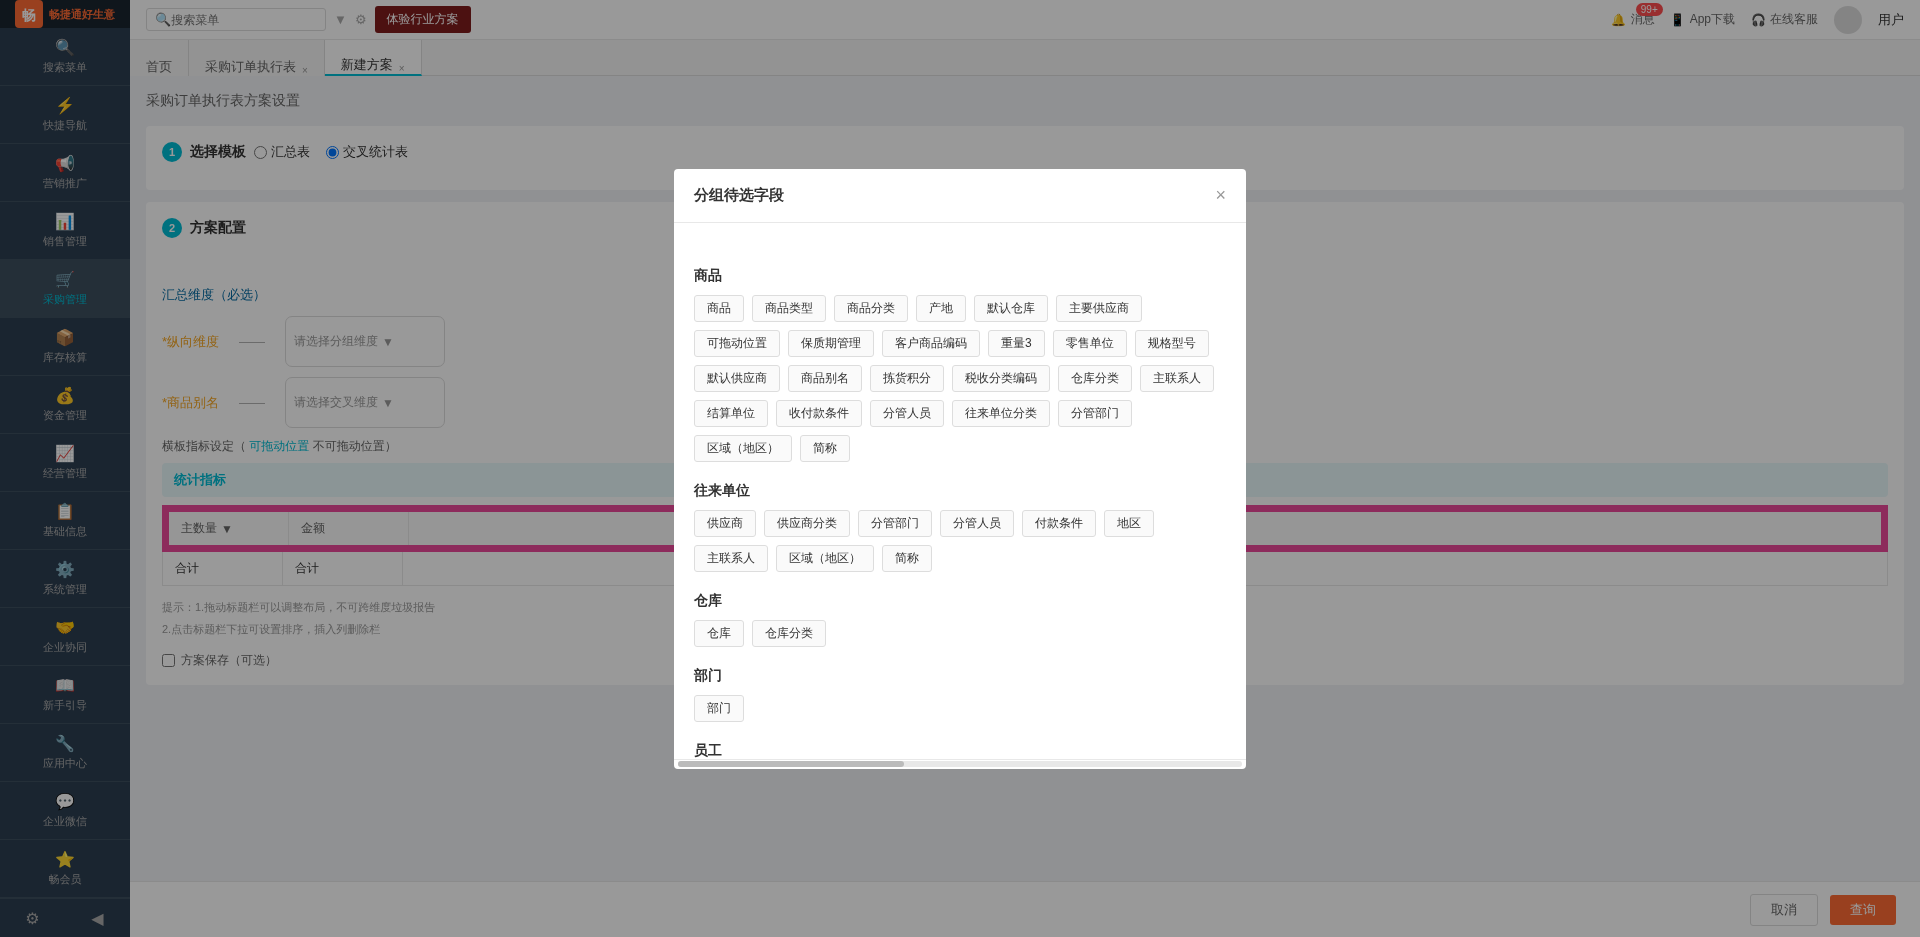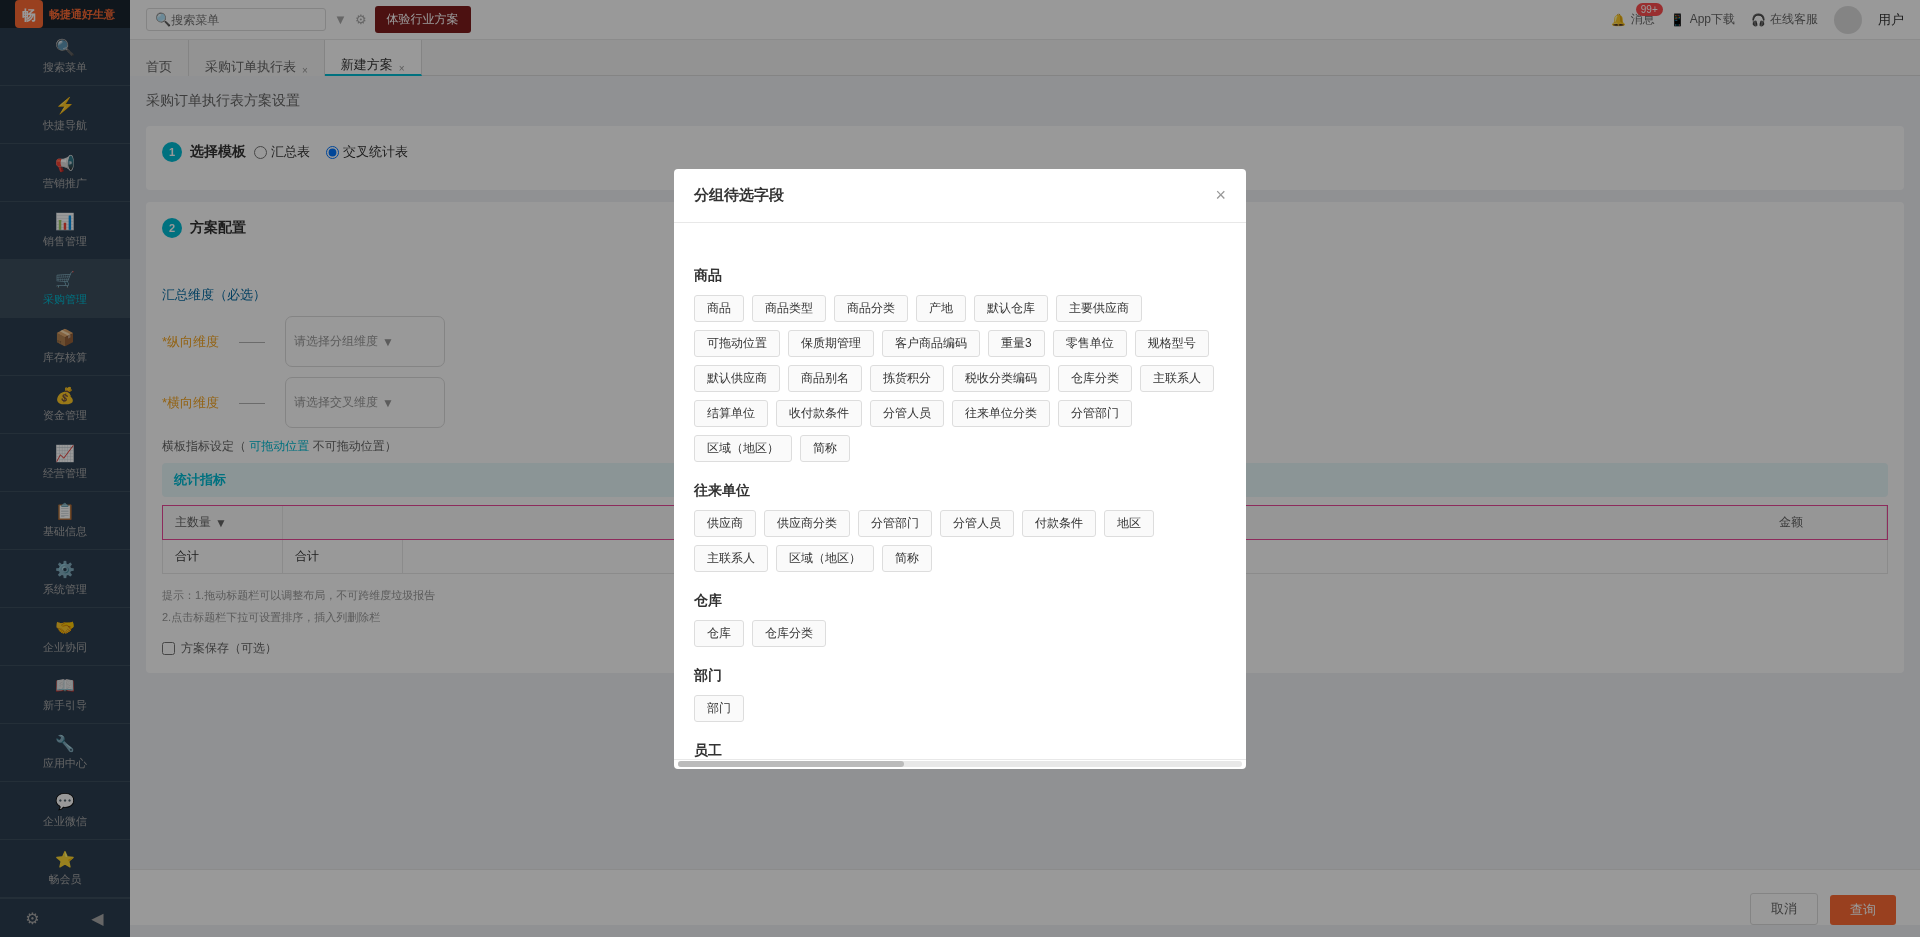--- a/index.html
+++ b/index.html
@@ -42,34 +42,34 @@
     .section-header { display: flex; align-items: center; gap: 8px; margin-bottom: 12px; }
     .step-badge { background: #00bcd4; color: white; width: 20px; height: 20px; border-radius: 50%; display: flex; align-items: center; justify-content: center; font-size: 11px; font-weight: bold; }
     .section-title { font-size: 14px; font-weight: bold; color: #333; }
     .radio-group { display: flex; align-items: center; gap: 16px; }
     .radio-item { display: flex; align-items: center; gap: 4px; cursor: pointer; font-size: 13px; }
 
     .form-row { display: flex; align-items: center; gap: 16px; margin-bottom: 10px; }
     .form-label { color: #f5a623; font-size: 13px; white-space: nowrap; }
     .select-box { border: 1px solid #ddd; border-radius: 7px; padding: 16px 8px; font-size: 12px; color: #999; display: flex; align-items: center; gap: 4px; cursor: pointer; min-width: 160px; }
 
-    .table-header { display: flex; background: #fafafa; border: 1px solid #ec4899; justify-content: space-between; }
+    .table-header { display: flex; background: #fafafa; border: 7px solid #ec4899; }
     .th { padding: 8px 12px; font-size: 12px; color: #666; border-right: 1px solid #e8e8e8; display: flex; align-items: center; gap: 4px; }
     .table-row-data { display: flex; border: 1px solid #e8e8e8; border-top: none; }
     .td { padding: 8px 12px; font-size: 12px; border-right: 1px solid #e8e8e8; }
 
     .section-stat { background: #e8f8fb; border-radius: 4px; padding: 8px 12px; margin-bottom: 8px; font-size: 13px; color: #00bcd4; font-weight: bold; }
 
     .hint { font-size: 11px; color: #999; line-height: 1.8; }
     .hint-item { margin-bottom: 2px; }
 
     .checkbox-row { display: flex; align-items: center; gap: 6px; margin-top: 12px; font-size: 12px; color: #666; }
 
     
-    .bottom-bar { position: fixed; bottom: 12px; left: 130px; right: 0; height: 56px; background: #fff; border-top: 1px solid #e8e8e8; display: flex; align-items: flex-end; justify-content: flex-end; padding: 0 24px; gap: 12px; z-index: 99; }
+    .bottom-bar { position: fixed; bottom: 0; left: 130px; right: 0; height: 56px; background: #fff; border-top: 1px solid #e8e8e8; display: flex; align-items: center; justify-content: flex-end; padding: 0 24px; gap: 12px; z-index: 99; }
     .btn-cancel { border: 1px solid #ddd; background: #fff; color: #666; padding: 6px 20px; border-radius: 3px; cursor: pointer; font-size: 13px; }
     .btn-confirm { background: #ff6b35; color: white; border: none; padding: 6px 20px; border-radius: 3px; cursor: pointer; font-size: 13px; }
 
     
     .modal-overlay { position: fixed; top: 0; left: 0; right: 0; bottom: 0; background: rgba(0,0,0,0.4); z-index: 1000; display: flex; align-items: center; justify-content: center; }
     .modal { background: #fff; border-radius: 4px; width: 572px; max-height: 600px; display: flex; flex-direction: column; }
     .modal-header { padding: 16px 20px; border-bottom: 1px solid #e8e8e8; display: flex; align-items: center; justify-content: space-between; }
     .modal-title { font-size: 15px; font-weight: bold; color: #333; }
     .modal-close { cursor: pointer; color: #999; font-size: 18px; }
     .modal-body { padding: 16px 20px; overflow-y: auto; flex: 1; margin-top: 28px; }
@@ -238,21 +238,21 @@
     <div class="form-row">
       <span class="form-label">*纵向维度</span>
       <span style="color:#aaa;margin:0 4px;">——</span>
       <div class="select-box">
         <span>请选择分组维度</span>
         <span>▼</span>
       </div>
     </div>
 
     <div class="form-row">
-      <span class="form-label">*横向维度</span>
+      <span class="form-label">*商品别名</span>
       <span style="color:#aaa;margin:0 4px;">——</span>
       <div class="select-box">
         <span>请选择交叉维度</span>
         <span>▼</span>
       </div>
     </div>
 
     <div style="font-size:12px;color:#666;margin-bottom:8px;">
       <span>横板指标设定（</span>
       <span style="color:#00bcd4;">可拖动位置</span>

